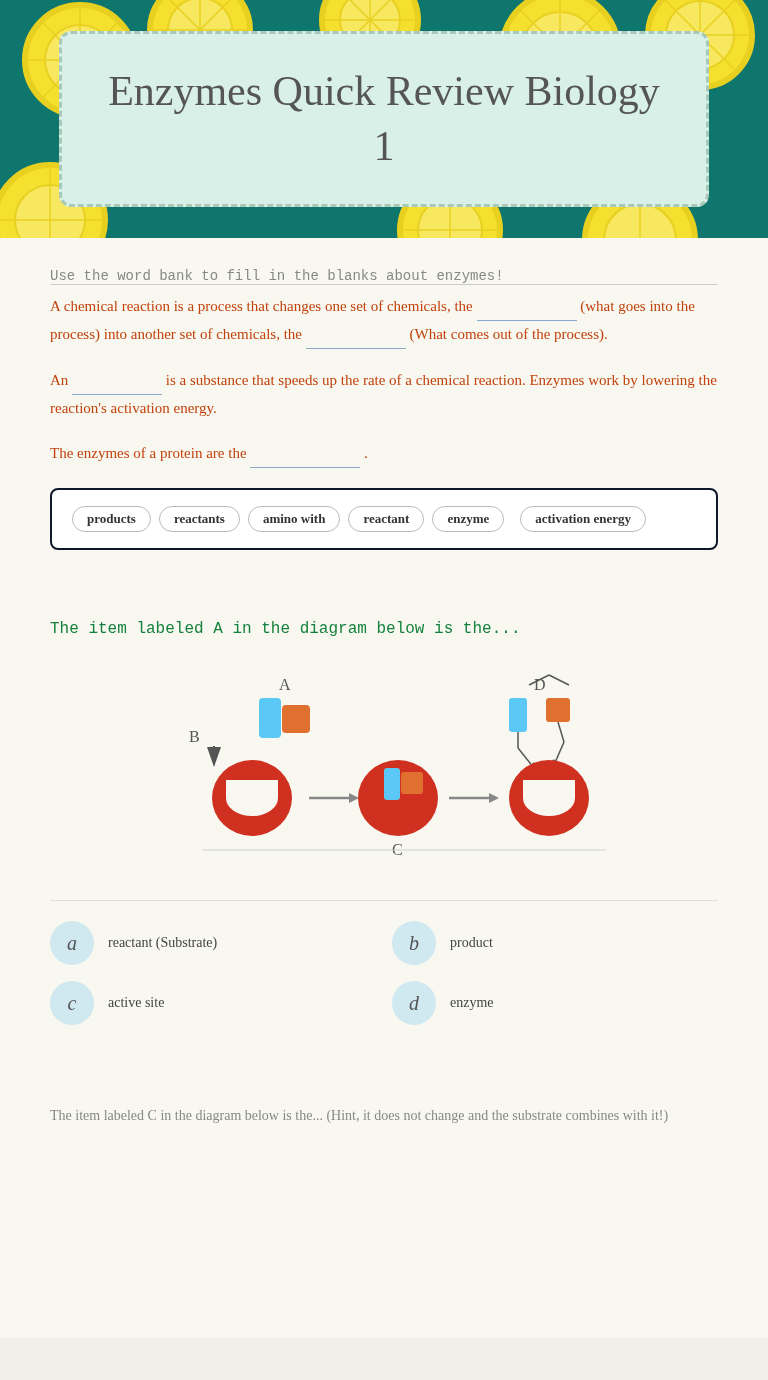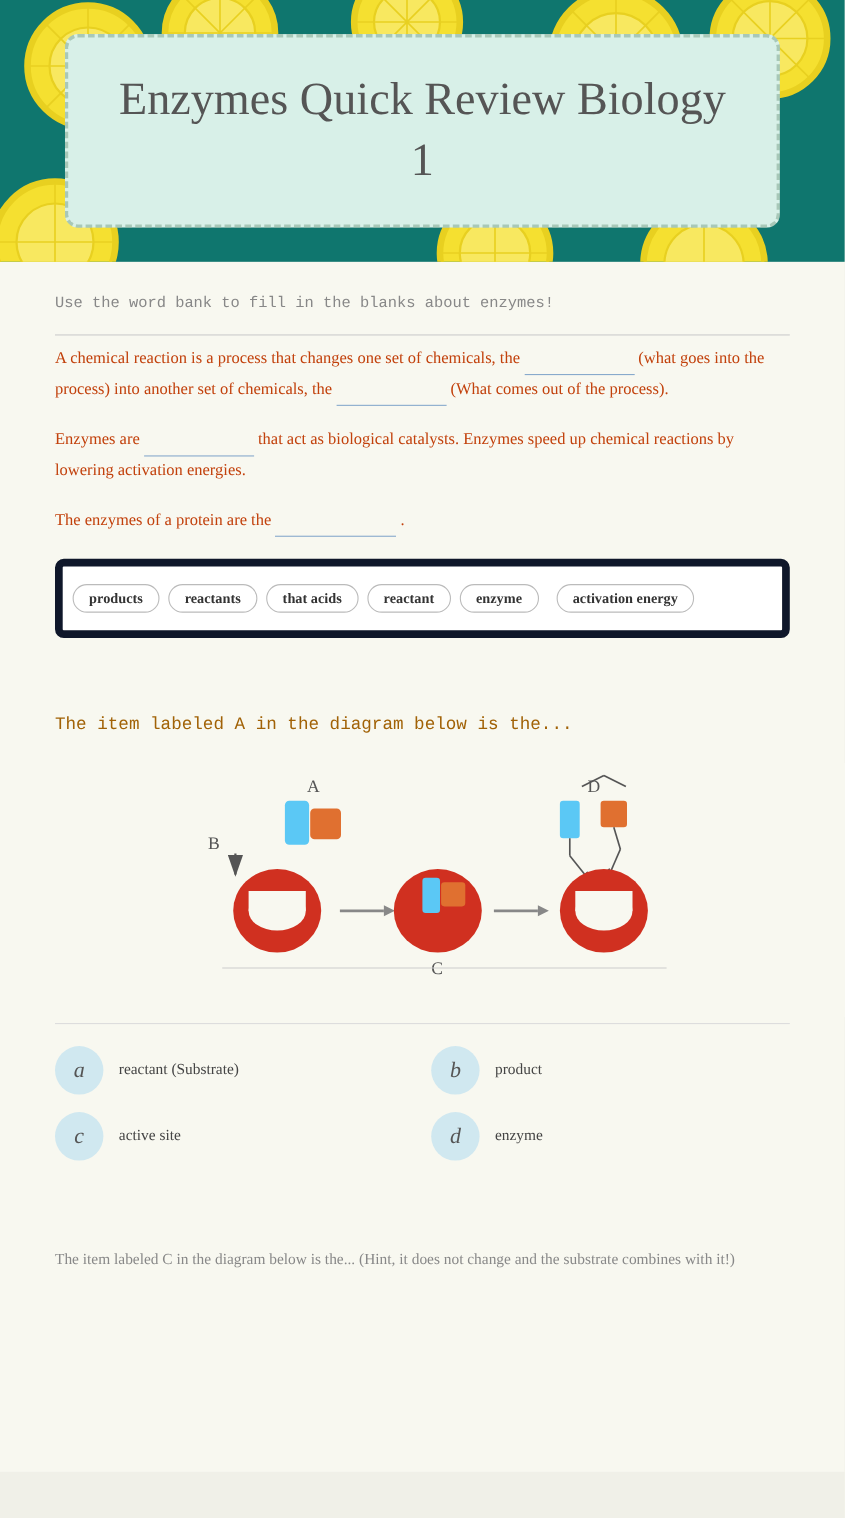--- a/index.html
+++ b/index.html
@@ -50,44 +50,44 @@
       padding: 30px 50px;
       min-height: 1100px;
     }
 
     .instruction-text {
       font-family: 'Courier New', monospace;
       font-size: 14px;
       color: #888;
       margin-bottom: 8px;
       border-bottom: 1px solid #ccc;
-      padding-bottom: 20px;
+      padding-bottom: 0;
     }
 
     .paragraph {
       font-family: 'Georgia', serif;
       font-size: 15px;
       color: #c2410c;
       line-height: 1.8;
       margin-bottom: 18px;
     }
 
     .blank {
       display: inline-block;
       border-bottom: 1px solid #88aacc;
       min-width: 100px;
       color: #88aacc;
       text-align: center;
       padding: 0 4px;
     }
 
     .word-bank-box {
-      border: 7px solid #0f172a;
+      border: 2px solid #0f172a;
       border-radius: 8px;
-      padding: 16px 9px;
+      padding: 16px 20px;
       margin: 20px 0;
       background: #fff;
     }
 
     .word-bank-tags {
       display: flex;
       flex-wrap: wrap;
       gap: 8px;
     }
 
@@ -106,21 +106,21 @@
       height: 30px;
     }
 
     .diagram-section {
       margin: 20px 0;
     }
 
     .diagram-question {
       font-family: 'Courier New', monospace;
       font-size: 16px;
-      color: #a16207;
+      color: #15803d;
       margin-bottom: 12px;
     }
 
     .diagram-container {
       width: 100%;
       display: flex;
       justify-content: center;
       margin: 10px 0;
     }
 
@@ -247,38 +247,38 @@
 
   <p class="paragraph">
     <span>A chemical reaction is a process that changes one set of chemicals, the</span>
     <span class="blank">&nbsp;&nbsp;&nbsp;&nbsp;&nbsp;&nbsp;&nbsp;&nbsp;&nbsp;</span>
     <span>(what goes into the process) into another set of chemicals, the</span>
     <span class="blank">&nbsp;&nbsp;&nbsp;&nbsp;&nbsp;&nbsp;&nbsp;</span>
     <span>(What comes out of the process).</span>
   </p>
 
 
-
   <p class="paragraph">
-    <span>Enzymes are</span>
-    <span class="blank" style="min-width:100px;">&nbsp;&nbsp;&nbsp;&nbsp;&nbsp;&nbsp;&nbsp;&nbsp;</span>
-    <span>that act as biological catalysts. Enzymes speed up chemical reactions by lowering activation energies.</span>
+    <span>An</span>
+    <span class="blank" style="min-width:90px;">&nbsp;&nbsp;&nbsp;&nbsp;&nbsp;&nbsp;&nbsp;</span>
+    <span>is a substance that speeds up the rate of a chemical reaction. Enzymes work by lowering the reaction's activation energy.</span>
   </p>
+
 
   <p class="paragraph">
     <span>The enzymes of a protein are the</span>
     <span class="blank" style="min-width:110px;">&nbsp;&nbsp;&nbsp;&nbsp;&nbsp;&nbsp;&nbsp;&nbsp;&nbsp;</span>
     <span>.</span>
   </p>
 
   <div class="word-bank-box">
     <div class="word-bank-tags">
       <span class="tag">products</span>
       <span class="tag">reactants</span>
-      <span class="tag">that acids</span>
+      <span class="tag">amino with</span>
       <span class="tag">reactant</span>
       <span class="tag">enzyme</span>
       <br>
       <span class="tag">activation energy</span>
     </div>
   </div>
 
   <div class="section-divider"></div>
 
   <div class="diagram-section">

